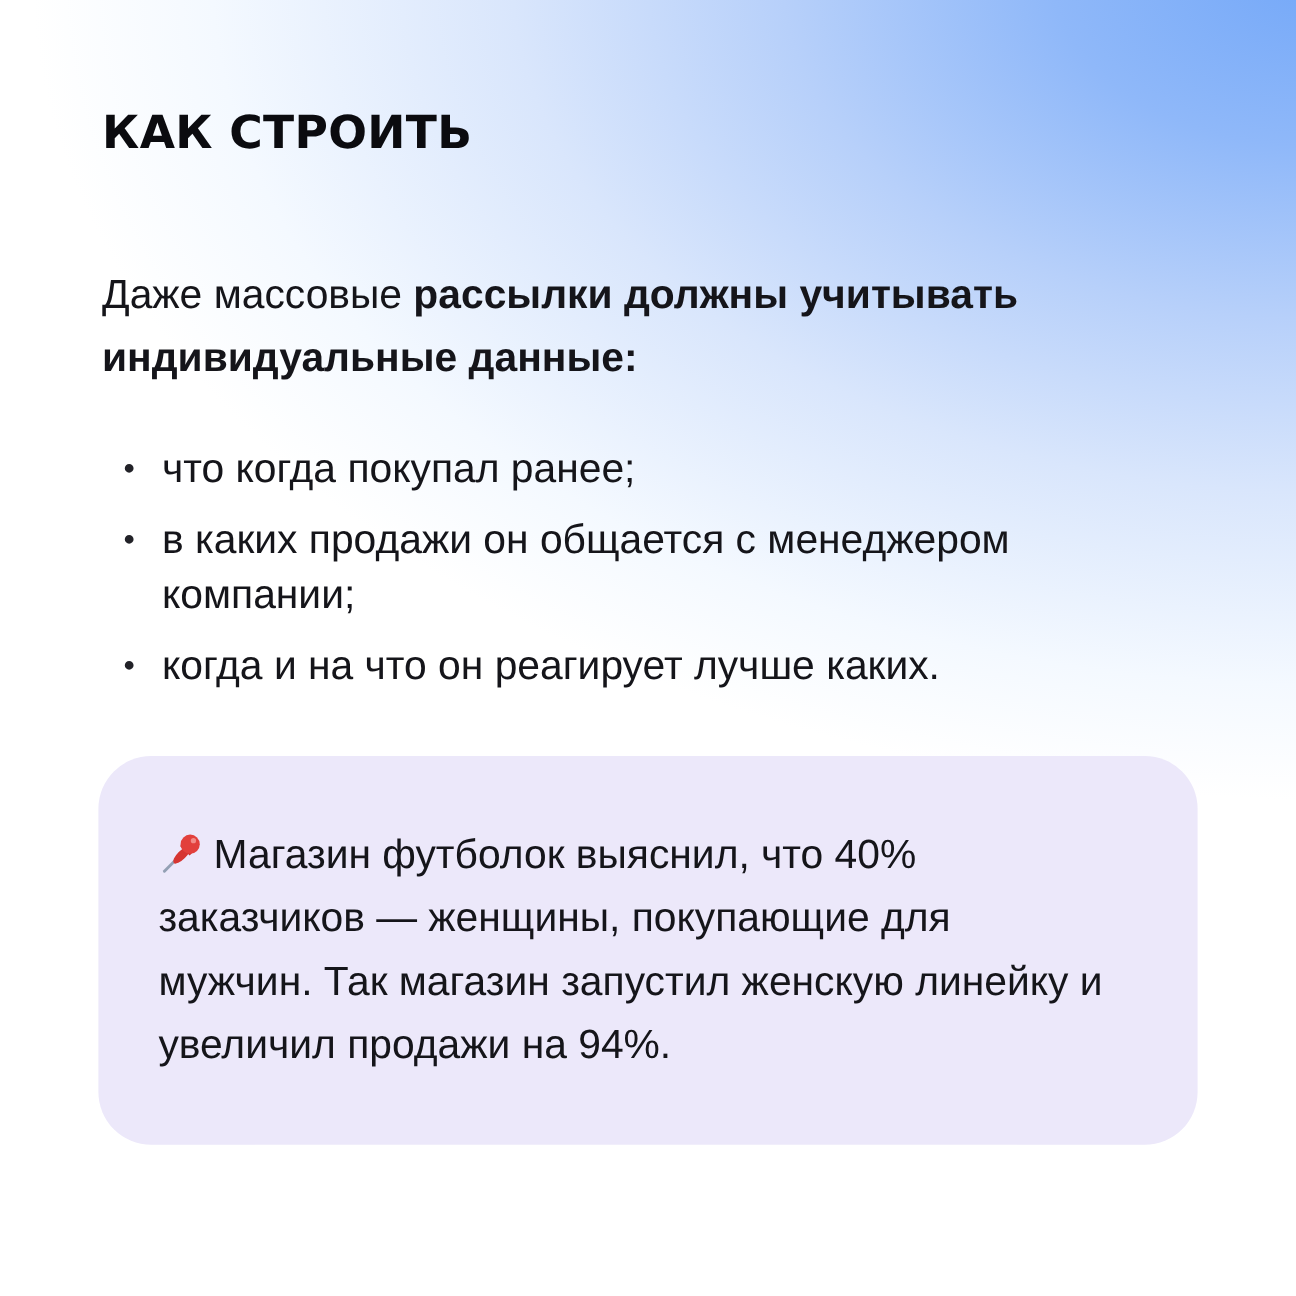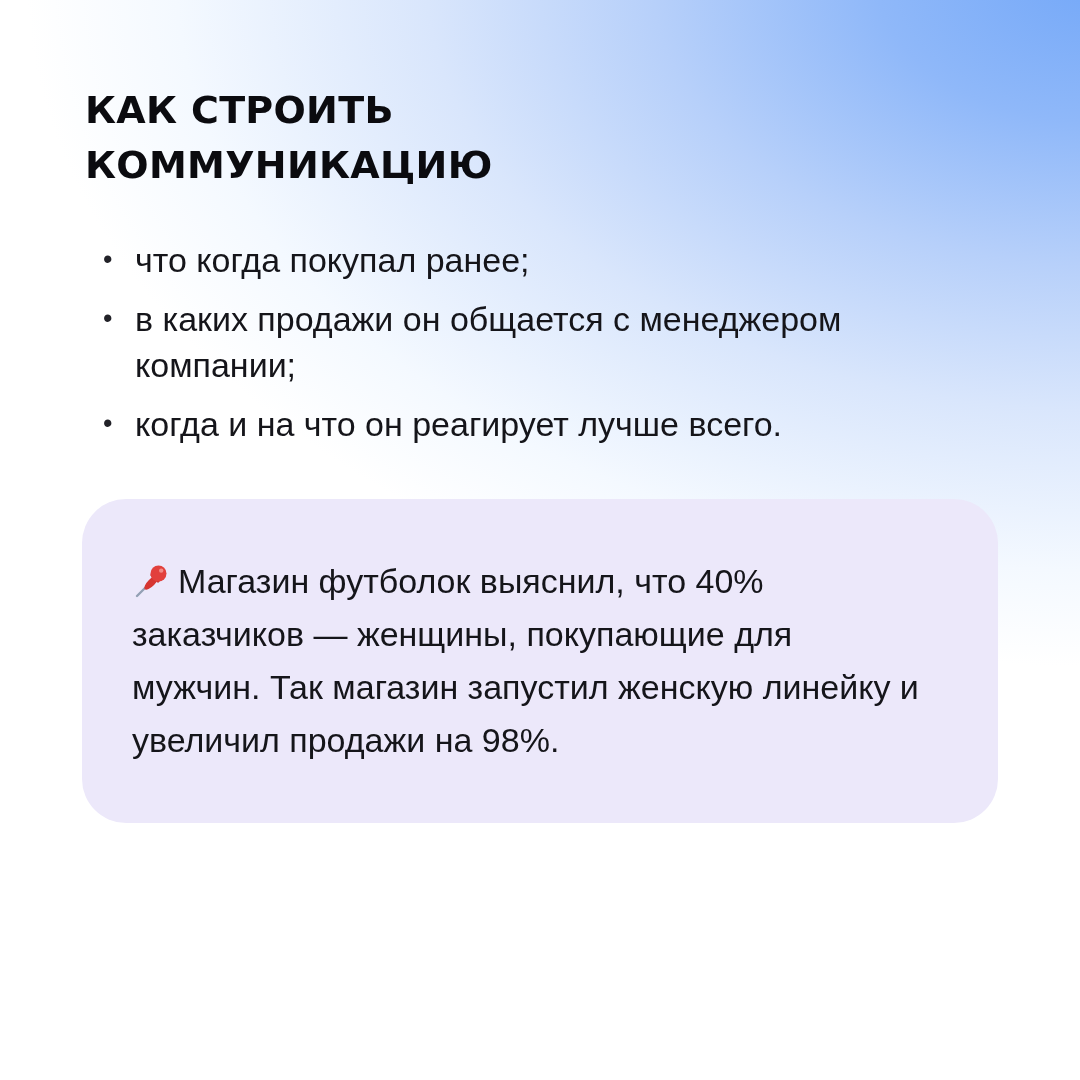--- a/index.html
+++ b/index.html
@@ -78,42 +78,42 @@
     margin-right: 6px;
   }
 </style>
 </head>
 <body>
 
 <div class="card">
 
   <h1 class="title">
     <span class="tl">КАК СТРОИТЬ</span>
-    <span class="tl">КОММУНИКАЦИЮ</span>
   </h1>
 
+  <p class="intro"><span>Даже массовые </span><strong>рассылки должны учитывать индивидуальные данные:</strong></p>
 
   <ul class="bullets">
     <li>
       <span class="dot">•</span>
       <span>что когда покупал ранее;</span>
     </li>
     <li>
       <span class="dot">•</span>
       <span>в каких продажи он общается с менеджером компании;</span>
     </li>
     <li>
       <span class="dot">•</span>
-      <span>когда и на что он реагирует лучше всего.</span>
+      <span>когда и на что он реагирует лучше каких.</span>
     </li>
   </ul>
 
   <div class="case-box">
     <p><svg class="pin" viewBox="0 0 40 40" aria-hidden="true">
           <line x1="5" y1="35" x2="16" y2="24" stroke="#93a0b4" stroke-width="2.4" stroke-linecap="round"></line>
           <path d="M18 14 L26 22 L29 19 L21 11 Z" fill="#c8322f"></path>
           <ellipse cx="19.5" cy="21.5" rx="9.5" ry="3.6" fill="#d63531" transform="rotate(-45 19.5 21.5)"></ellipse>
           <circle cx="26.5" cy="12.5" r="8" fill="#e2403c"></circle>
           <circle cx="29.2" cy="9.6" r="2.2" fill="#f28b87"></circle>
-        </svg><span>Магазин футболок выяснил, что 40% заказчиков — женщины, покупающие для мужчин. Так магазин запустил женскую линейку и увеличил продажи на 98%.</span></p>
+        </svg><span>Магазин футболок выяснил, что 40% заказчиков — женщины, покупающие для мужчин. Так магазин запустил женскую линейку и увеличил продажи на 94%.</span></p>
   </div>
 
 </div>
 
 </body></html>

